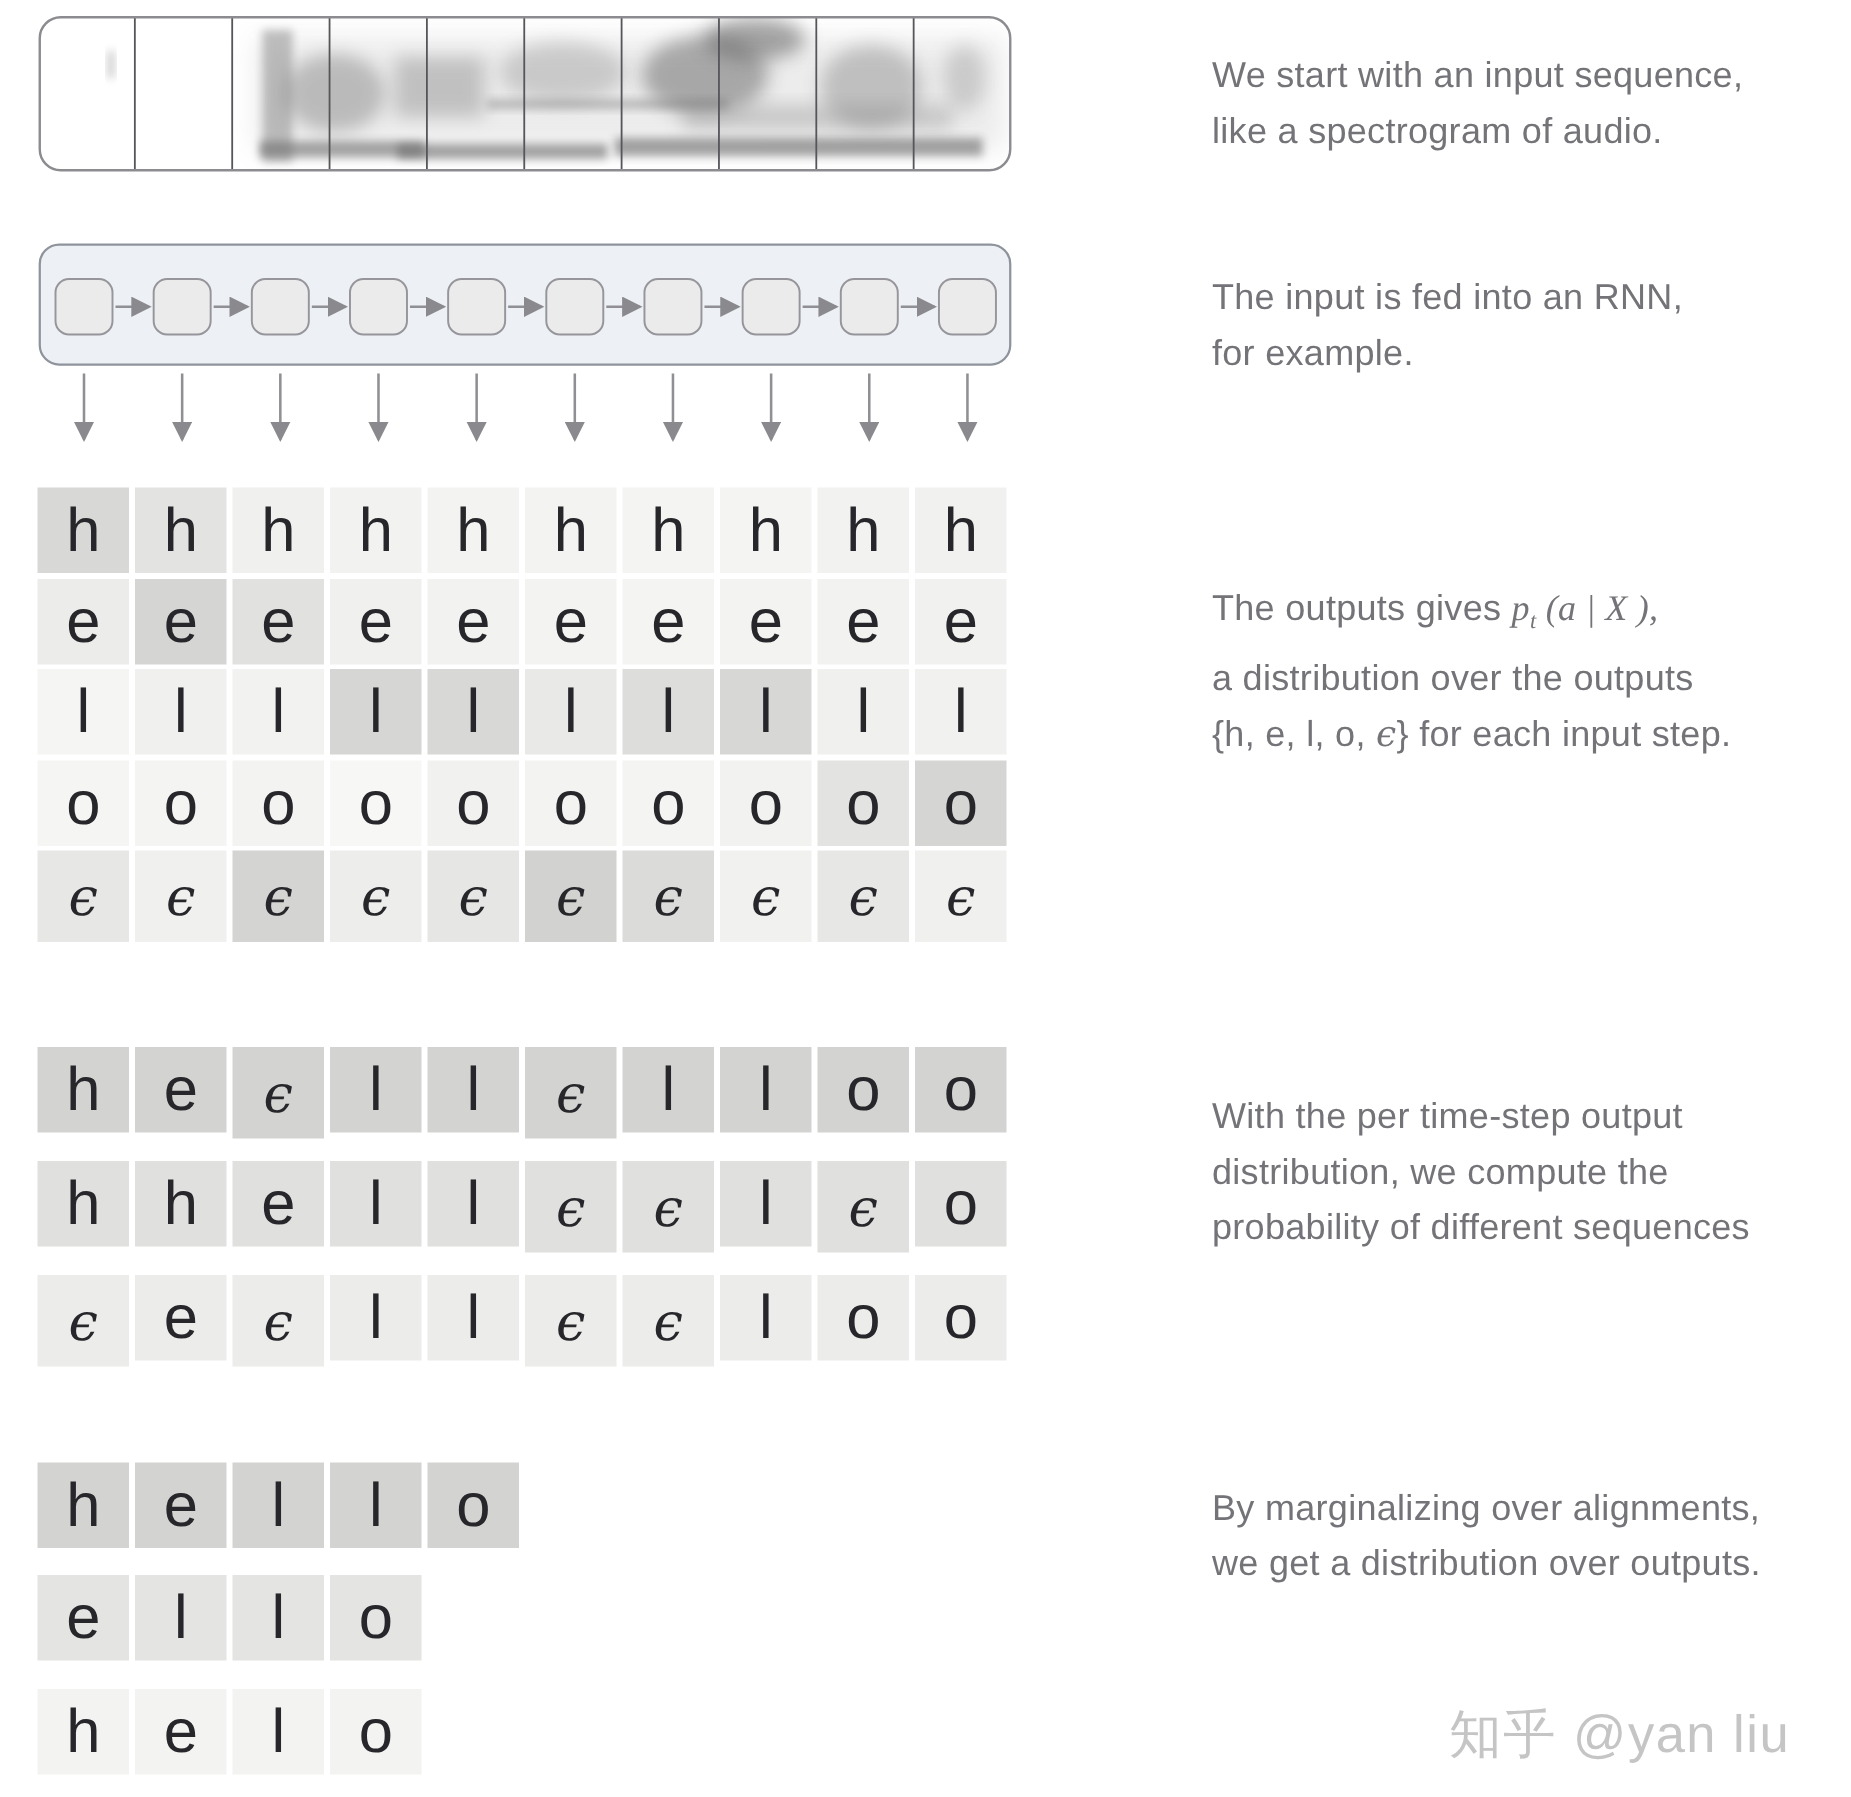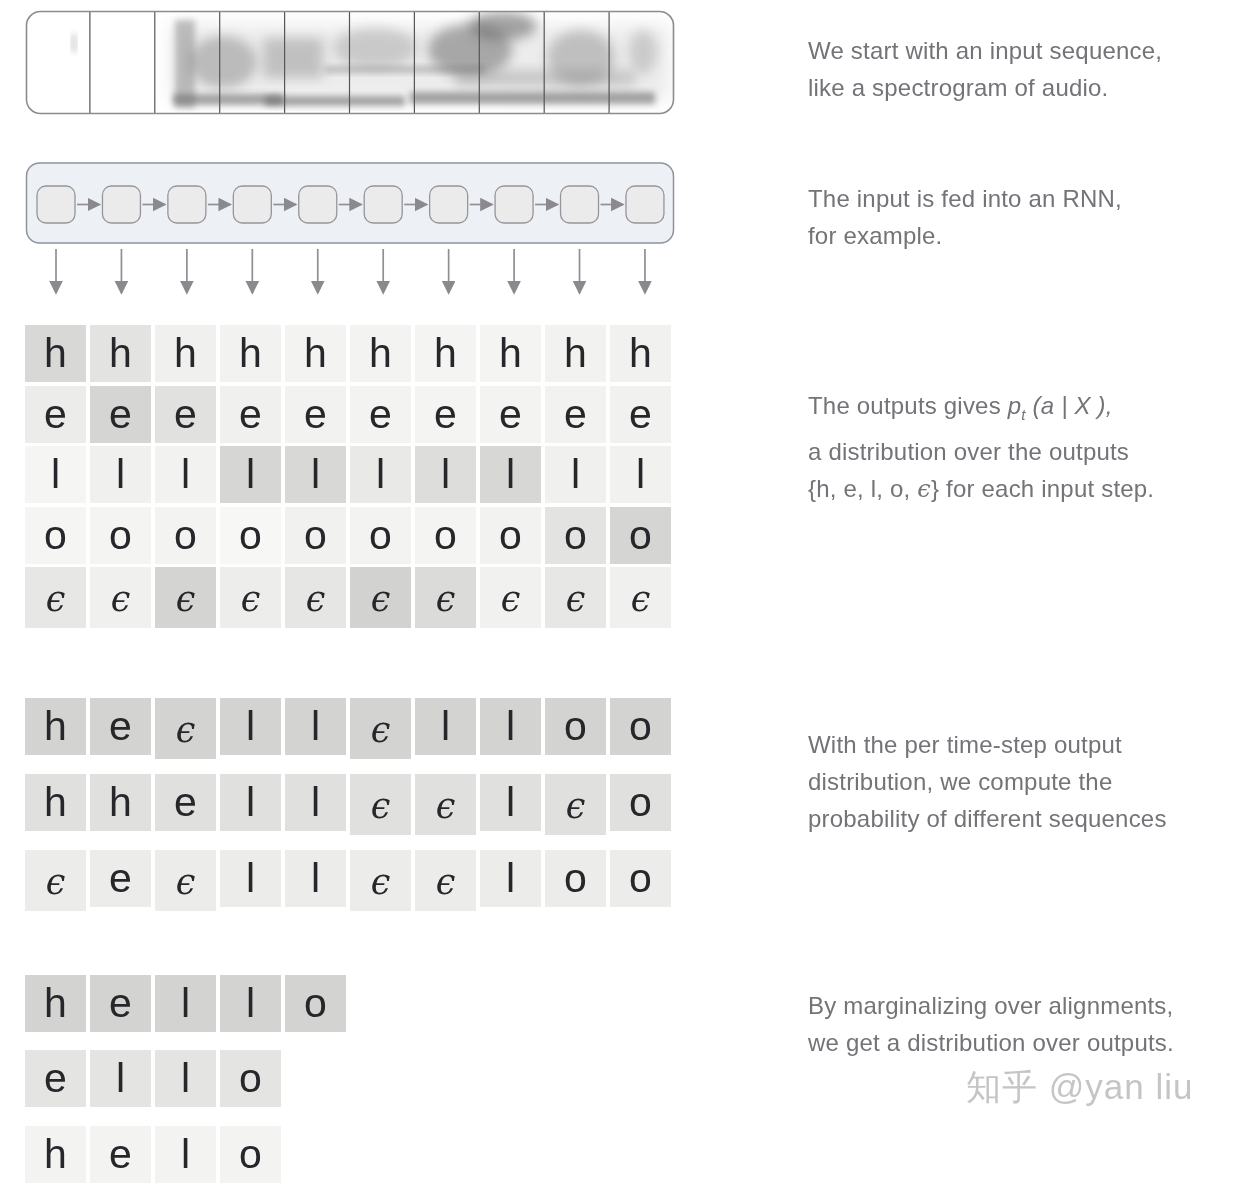--- a/index.html
+++ b/index.html
@@ -28,26 +28,26 @@
   #align-0{top:698px;} #align-1{top:774px;} #align-2{top:850px;}
   #out-0{top:975px;}   #out-1{top:1050px;}  #out-2{top:1126px;}
 
   
   .caption{
     position:absolute;left:808px;width:430px;
     font-size:24px;line-height:37px;color:#737378;letter-spacing:0.2px;
   }
   #caption-1{top:32px;} #caption-2{top:180px;} #caption-3{top:387px;}
   #caption-4{top:726px;} #caption-5{top:987px;}
-  .math{font-family:Liberation Sans, sans-serif;font-style:italic;}
+  .math{font-family:Liberation Serif, serif;font-style:italic;}
   .math sub{font-size:15px;font-style:italic;}
   .eps-inline{font-family:"DejaVu Serif",serif;font-style:italic;}
 
   .watermark{
-    position:absolute;left:966px;top:1064px;
+    position:absolute;left:966px;top:1133px;
     font-size:35px;color:#c5c5c5;letter-spacing:1px;white-space:nowrap;
   }
 </style>
 </head>
 <body>
 
 <svg id="spectrogram-svg" width="650" height="105" viewBox="0 0 650 105">
   <defs>
     <clipPath id="specclip">
         <rect x="1.5" y="1.5" width="647" height="102" rx="14"></rect>

